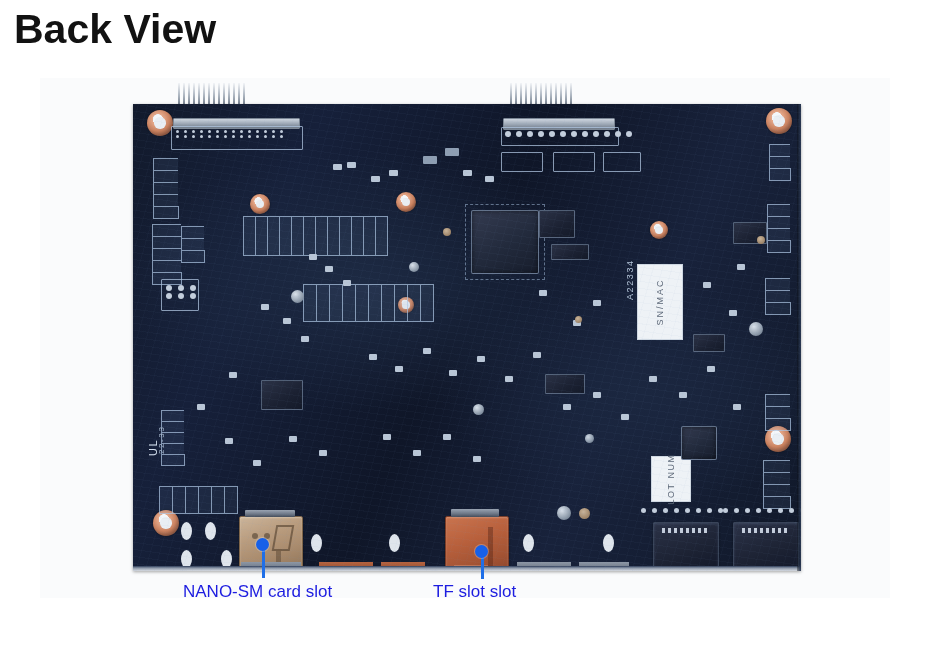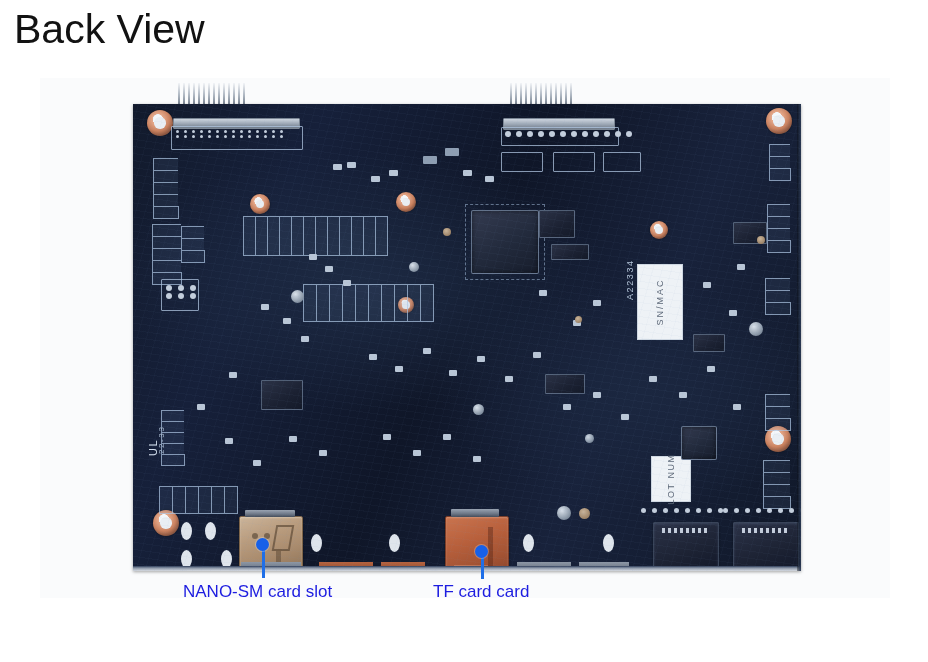--- a/index.html
+++ b/index.html
@@ -15,21 +15,21 @@
 
   
   .bg-panel{
     position:absolute;left:40px;top:78px;width:850px;height:520px;
     background:#fafbfc;
   }
 
   .title{
     position:absolute;left:14px;top:6px;
     font-size:41px;line-height:46px;
-    color:#121212;font-weight:400;
+    color:#121212;font-weight:700;
     letter-spacing:0px;
     white-space:nowrap;
   }
 
   
   .board-wrap{
     position:absolute;left:133px;top:104px;width:668px;height:467px;
   }
   .board{
     position:absolute;inset:0;
@@ -517,16 +517,16 @@
 
   <div>
     <div class="callout-line" style="left:262px;top:548px;height:30px;"></div>
     <div class="callout-dot" style="left:256px;top:538px;"></div>
     <div class="callout-text" style="left:183px;top:582px;">NANO-SM card slot</div>
   </div>
 
   <div>
     <div class="callout-line" style="left:481px;top:555px;height:24px;"></div>
     <div class="callout-dot" style="left:475px;top:545px;"></div>
-    <div class="callout-text" style="left:433px;top:582px;">TF card card</div>
+    <div class="callout-text" style="left:433px;top:582px;">TF slot slot</div>
   </div>
 
 </div>
 
 </body></html>

